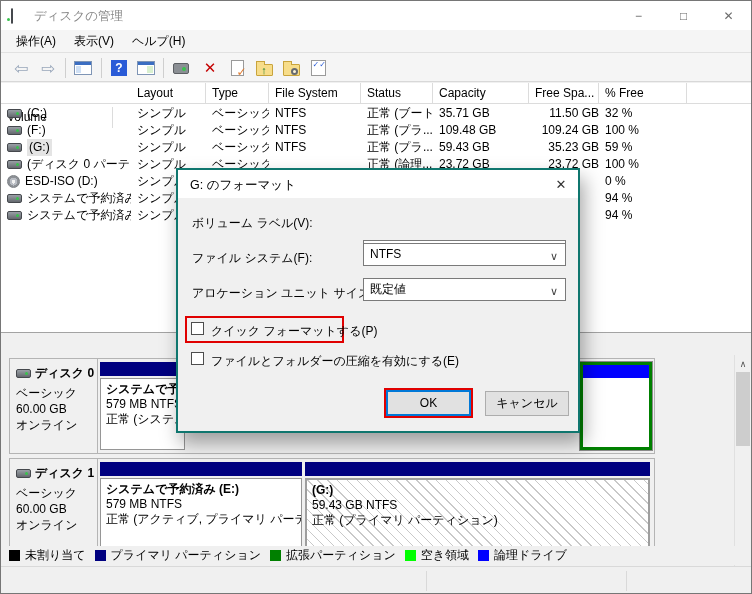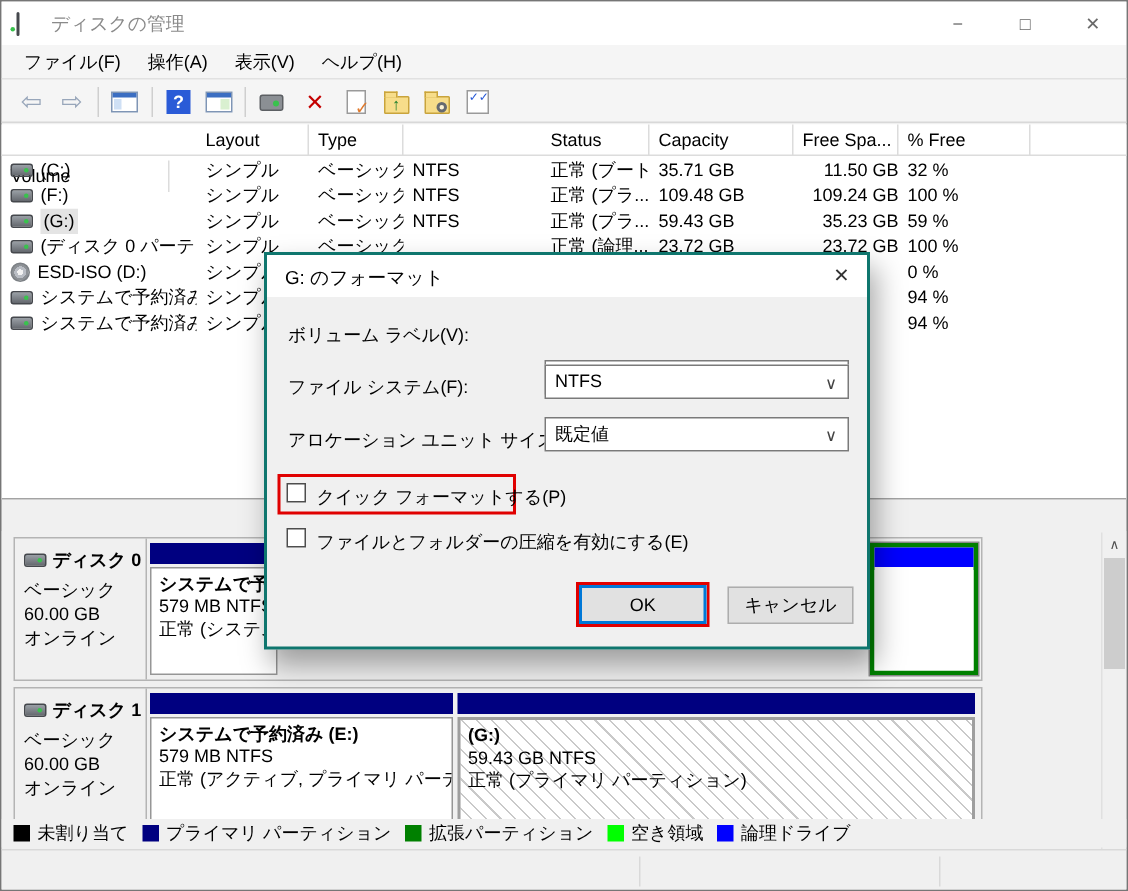--- a/index.html
+++ b/index.html
@@ -110,21 +110,20 @@
       </div>
     <div class="wbtn max">
         <span>□</span>
       </div>
     <div class="wbtn cls">
         <span>✕</span>
       </div>
   </div>
 
   <div class="menubar">
-    <span class="menu-item">ファイル(F)</span>
     <span class="menu-item">操作(A)</span>
     <span class="menu-item">表示(V)</span>
     <span class="menu-item">ヘルプ(H)</span>
   </div>
 
   <div class="toolbar">
     <div class="tb-btn" style="left:8px">
         <span class="arrow-glyph">⇦</span>
       </div>
     <div class="tb-btn" style="left:35px">
@@ -166,20 +165,21 @@
     <div class="tb-btn" style="left:305px">
         <span class="ico-list">✓✓</span>
       </div>
   </div>
 
   <div class="listpane">
     <div class="vhead">
       <span class="hcell h1">Volume</span>
       <span class="hcell h2">Layout</span>
       <span class="hcell h3">Type</span>
+      <span class="hcell h4">File System</span>
       <span class="hcell h5">Status</span>
       <span class="hcell h6">Capacity</span>
       <span class="hcell h7">Free Spa...</span>
       <span class="hcell h8">% Free</span>
       <span class="hcell h9"></span>
     </div>
 
     <div class="vrow" style="top:22px">
       <span class="c c1">
           <i class="drv"></i>

